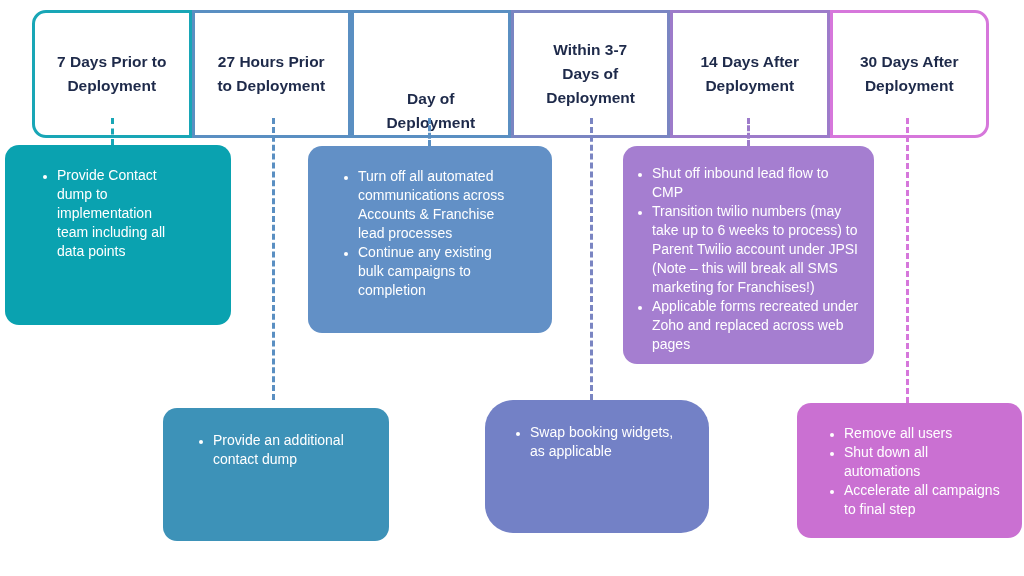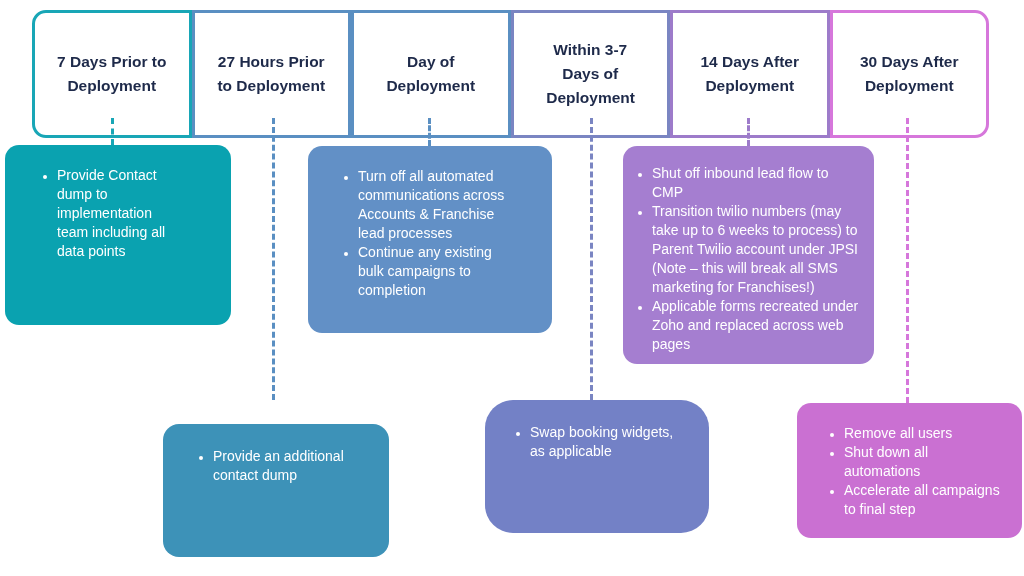--- a/index.html
+++ b/index.html
@@ -75,37 +75,37 @@
     margin: 0;
     padding: 0 0 0 16px;
     list-style: disc outside;
   }
   .card li { margin: 0; padding: 0; }
   .card li::marker { color: #ffffff; font-size: 12px; }
 
   .card-0 { left: 5px;   top: 145px; width: 226px; height: 180px; padding: 21px 55px 10px 36px; }
   .card-2 { left: 308px; top: 146px; width: 244px; height: 187px; padding: 21px 43px 6px 34px; }
   .card-4 { left: 623px; top: 146px; width: 251px; height: 218px; padding: 18px 13px 10px 13px; }
-  .card-1 { left: 163px; top: 424px; width: 226px; height: 133px; padding: 23px 34px 10px 34px; border-radius: 16px; }
+  .card-1 { left: 163px; top: 408px; width: 226px; height: 133px; padding: 23px 34px 10px 34px; }
   .card-3 { left: 485px; top: 400px; width: 224px; height: 133px; padding: 23px 28px 10px 29px; border-radius: 28px; }
   .card-5 { left: 797px; top: 403px; width: 225px; height: 135px; padding: 21px 20px 10px 31px; }
 </style>
 </head>
 <body>
 
 <div class="canvas">
 
   <div class="header-row">
     <div class="hdr hdr-0" style="border-color: rgb(24, 166, 182);">
       <span class="hdr-label">7 Days Prior to Deployment</span>
     </div>
     <div class="hdr hdr-1" style="border-color: rgb(90, 143, 194);">
       <span class="hdr-label">27 Hours Prior to Deployment</span>
     </div>
-    <div class="hdr hdr-2" style="border-color: rgb(90, 143, 194);">
+    <div class="hdr hdr-2" style="border-color: rgb(90, 143, 194); align-items: flex-end;">
       <span class="hdr-label">Day of Deployment</span>
     </div>
     <div class="hdr hdr-3" style="border-color: rgb(122, 133, 194);">
       <span class="hdr-label">Within 3-7 Days of Deployment</span>
     </div>
     <div class="hdr hdr-4" style="border-color: rgb(157, 123, 202);">
       <span class="hdr-label">14 Days After Deployment</span>
     </div>
     <div class="hdr hdr-5" style="border-color: rgb(214, 119, 219);">
       <span class="hdr-label">30 Days After Deployment</span>

